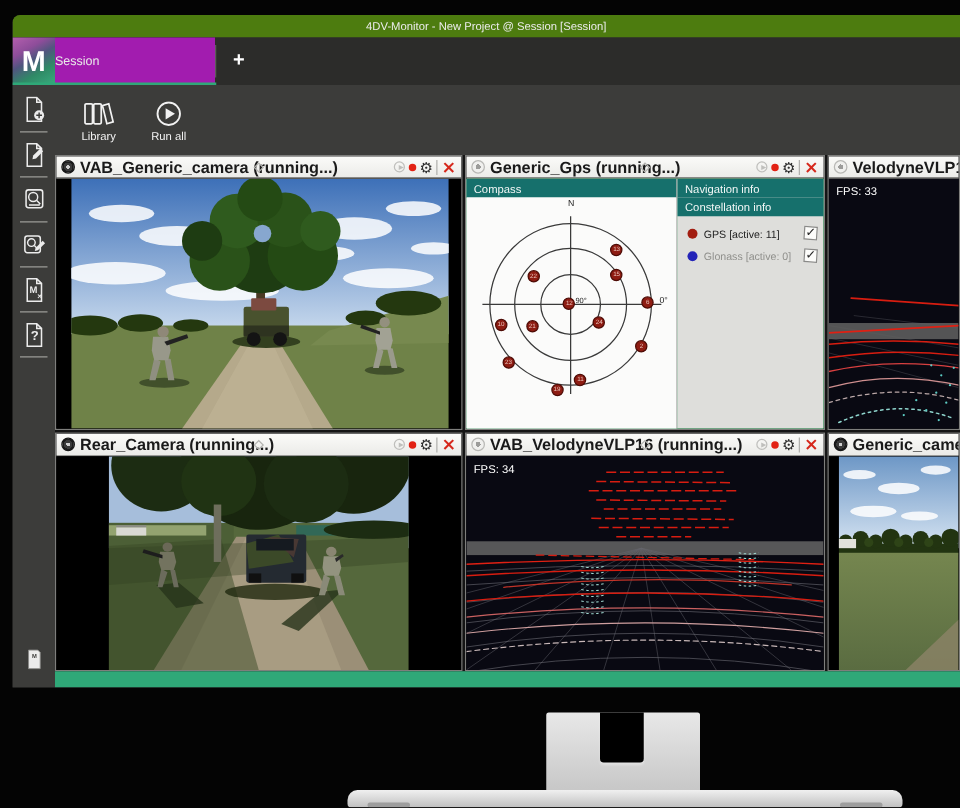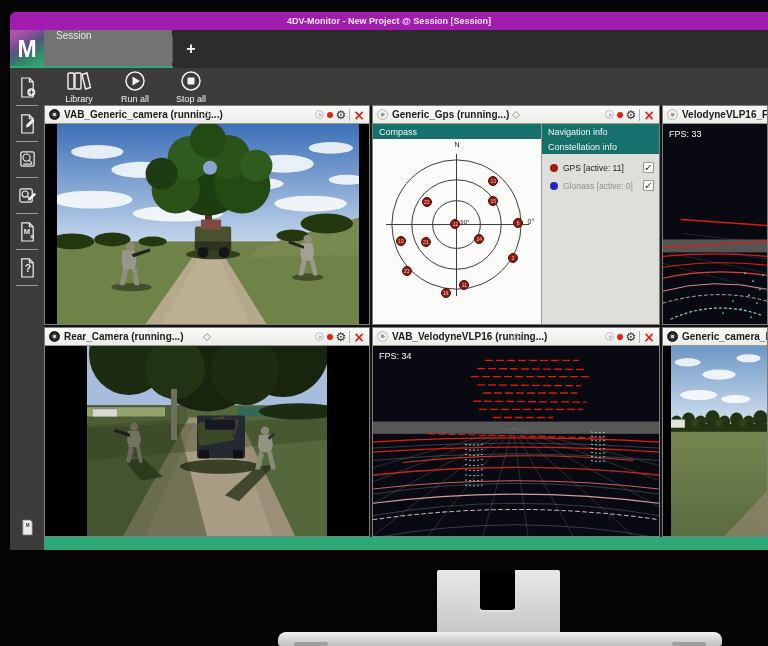--- a/index.html
+++ b/index.html
@@ -3,56 +3,56 @@
 <meta charset="utf-8">
 <style>
   :root{--accent:#2fa878;--teal:#16706c;--rec:#e22214;--closered:#d6281c;}
   *{box-sizing:border-box}
   html,body{margin:0;padding:0;background:#030303}
   .stage{position:relative;width:768px;height:646px;background:#040404;overflow:hidden;
          font-family:"Liberation Sans",sans-serif}
   
   .window{position:absolute;left:10px;top:12px;width:758px;height:538px;background:#2e2e2c;
           border-radius:6px 0 0 0;overflow:hidden;display:flex;flex-direction:column}
-  .titlebar{height:18px;background:#a21caf;color:#ececec;font-size:9px;font-weight:bold;
+  .titlebar{height:18px;background:#4d7c0f;color:#ececec;font-size:9px;font-weight:normal;
             display:flex;align-items:center;justify-content:center;flex:none}
   
   .tabbar{height:38px;background:#2c2c2a;display:flex;align-items:stretch;position:relative;flex:none}
   .logo{width:34px;flex:none;display:flex;align-items:center;justify-content:center;color:#fff;
         font-size:23px;font-weight:bold;
         background:linear-gradient(150deg,#b45fae 0%,#8e4d9a 28%,#51557f 46%,#2f8a66 70%,#39ab7e 100%)}
-  .tab{width:128px;flex:none;background:#737373;color:#e9e9e9;font-size:10px;display:flex;
-       align-items:flex-start;padding-left:12px}
+  .tab{width:128px;flex:none;background:#a21caf;color:#e9e9e9;font-size:10px;display:flex;
+       align-items:center;}
   .tab-sep{width:1px;background:#5d5d5a;margin:6px 0;flex:none}
   .tab-new{width:36px;flex:none;display:flex;align-items:center;justify-content:center;color:#fff;
            font-size:16px;font-weight:bold;cursor:default}
   .tab-underline{position:absolute;left:0;bottom:0;width:163px;height:2px;background:var(--accent)}
   
   .content-row{flex:1;display:flex;min-height:0}
   .sidebar{width:34px;flex:none;background:#3c3c3a;display:flex;flex-direction:column;
            align-items:center;padding-top:5px}
   .sbtn{width:34px;height:29px;display:flex;align-items:center;justify-content:center;flex:none}
   .sdiv{width:22px;height:1px;background:#9b9b97;margin:3px 0;flex:none}
   .sspacer{flex:1}
   .sbottom{margin-bottom:8px}
   .right-col{flex:1;display:flex;flex-direction:column;min-width:0}
   
-  .toolbar{height:37px;flex:none;background:#3c3c3a;display:flex;align-items:center;
+  .toolbar{height:56px;flex:none;background:#3c3c3a;display:flex;align-items:center;
            padding-left:8px;gap:2px}
   .tbtn{min-width:54px;padding:2px 8px 0;height:42px;display:flex;flex-direction:column;
         align-items:center;justify-content:center;gap:2px;color:#f2f2f2;font-size:9px;cursor:default}
   
   .grid{flex:1;display:grid;grid-template-columns:326px 288px 1fr;grid-template-rows:220px 1fr;
         gap:2px;background:#151515;min-height:0;overflow:hidden}
   .panel{display:flex;flex-direction:column;overflow:hidden;background:#000;
          border:1px solid #7e7e7c}
   .phead{height:18px;flex:none;background:linear-gradient(#fbfbf9,#ebebe8);
          border-bottom:1px solid #9a9a97;display:flex;align-items:center;padding:0 4px;gap:4px;
          position:relative;overflow:hidden}
-  .ptitle{font-size:10px;font-weight:bold;color:#1a1a1a;white-space:nowrap;flex:none}
+  .ptitle{font-size:13px;font-weight:bold;color:#1a1a1a;white-space:nowrap;flex:none}
   .pmove{position:absolute;left:50%;top:50%;width:6px;height:6px;border:1px solid #b4b4b1;
          transform:translate(-50%,-50%) rotate(45deg)}
   .pctrls{margin-left:auto;display:flex;align-items:center;gap:3px;flex:none}
   .picon{width:11px;height:11px;border-radius:50%;flex:none}
   .picon.cam{border:1px solid #161616;background:radial-gradient(circle at 50% 50%,#cfcfcf 0 1.5px,#3a3a3a 1.5px 3.5px,#1d1d1d 3.5px)}
   .picon.sensor{border:1px solid #b8b8b5;background:radial-gradient(circle at 50% 50%,#9c9c9a 0 2px,#f0f0ee 2px)}
   .pplay{width:9px;height:9px;border:1px solid #bfbfbc;border-radius:50%;position:relative}
   .pplay::after{content:"";position:absolute;left:3px;top:2px;border-left:4px solid #bfbfbc;
                 border-top:2.5px solid transparent;border-bottom:2.5px solid transparent}
   .prec{width:4px;height:4px;border:3px solid var(--rec);border-radius:50%;background:#fff}
@@ -202,27 +202,20 @@
               </g>
             </svg>
             <span>Library</span>
           </div>
           <div class="tbtn">
             <svg width="22" height="21" viewBox="0 0 22 21">
               <circle cx="11" cy="10" r="9" fill="none" stroke="#f2f2f2" stroke-width="1.5"></circle>
               <path d="M8.5 5.5 v9 l7.5 -4.5 z" fill="#f2f2f2"></path>
             </svg>
             <span>Run all</span>
-          </div>
-          <div class="tbtn">
-            <svg width="22" height="21" viewBox="0 0 22 21">
-              <circle cx="11" cy="10" r="9" fill="none" stroke="#f2f2f2" stroke-width="1.5"></circle>
-              <rect x="7.5" y="6.5" width="7" height="7" rx="1" fill="#f2f2f2"></rect>
-            </svg>
-            <span>Stop all</span>
           </div>
         </div>
 
         <div class="grid">
 
           <div class="panel">
             <div class="phead">
               <span class="picon cam"></span>
               <span class="ptitle">VAB_Generic_camera (running...)</span>
               <span class="pmove"></span>

